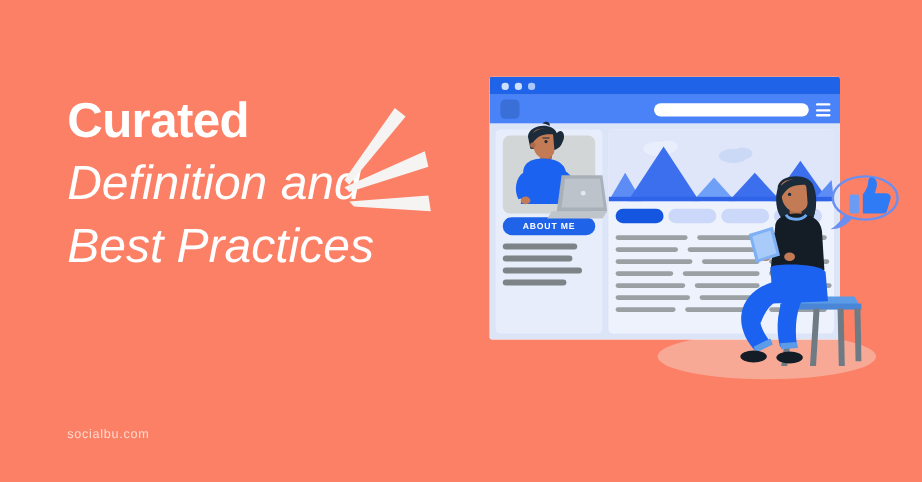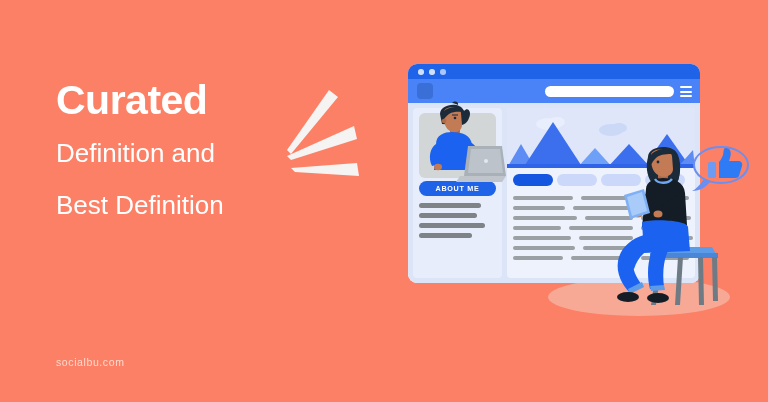--- a/index.html
+++ b/index.html
@@ -9,34 +9,34 @@
     background:#FC8066;
   }
   #canvas{position:relative;width:768px;height:402px;background:#FC8066;overflow:hidden;}
 
   
   #text-block{position:absolute;left:56px;top:74px;width:340px;}
   .title-line{
     color:#FFFFFF;letter-spacing:-0.5px;white-space:nowrap;
   }
   .title-bold{font-weight:700;font-size:41px;line-height:53px;}
-  .title-light{font-weight:300;font-size:26px;line-height:52px;letter-spacing:0px;}
+  .title-light{font-weight:300;font-size:40px;line-height:52px;letter-spacing:0px;font-style:italic;}
 
   #footer-url{
     position:absolute;left:56px;top:356px;
     color:#FFD8CC;font-size:10.5px;letter-spacing:0.6px;font-weight:400;
   }
 
   
   #spark{position:absolute;left:285px;top:88px;width:80px;height:95px;}
 
   
   #browser{
     position:absolute;left:408px;top:64px;width:292px;height:219px;
-    border-radius:9px;overflow:hidden;background:#ffffff;
+    border-radius:2px;overflow:hidden;background:#ffffff;
   }
   #browser-titlebar{height:15px;background:#1F63E8;position:relative;}
   .dot{position:absolute;top:5px;width:5.5px;height:5.5px;border-radius:50%;background:#CFE0FF;}
   #dot1{left:10px;} #dot2{left:21px;} #dot3{left:32px;background:#A9C7FA;}
 
   #browser-navbar{height:24px;background:#4A83F7;position:relative;}
   #nav-logo{position:absolute;left:9px;top:4px;width:16px;height:16px;border-radius:4px;background:#3A6FD8;}
   #nav-search{position:absolute;left:137px;top:6.5px;width:129px;height:11px;border-radius:6px;background:#FFFFFF;}
   #nav-hamburger{position:absolute;right:8px;top:7px;width:12px;height:11px;}
   #nav-hamburger i{display:block;height:2px;background:#FFFFFF;border-radius:1px;margin-bottom:2.5px;}
@@ -78,21 +78,21 @@
   #bubble-svg{position:absolute;left:688px;top:143px;width:62px;height:52px;}
 </style>
 </head>
 <body>
 
 <div id="canvas">
 
   <div id="text-block">
     <div class="title-line title-bold">Curated</div>
     <div class="title-line title-light">Definition and</div>
-    <div class="title-line title-light">Best Definition</div>
+    <div class="title-line title-light">Best Practices</div>
   </div>
 
   <div id="footer-url">socialbu.com</div>
 
   <svg id="spark" viewBox="0 0 80 95">
     <polygon points="2,62 44,2 53,9 6,66" fill="#F6F4F2"></polygon>
     <polygon points="2,68 69,38 72,51 6,72" fill="#F6F4F2"></polygon>
     <polygon points="6,80 72,75 74,88 10,84" fill="#F6F4F2"></polygon>
   </svg>
 

